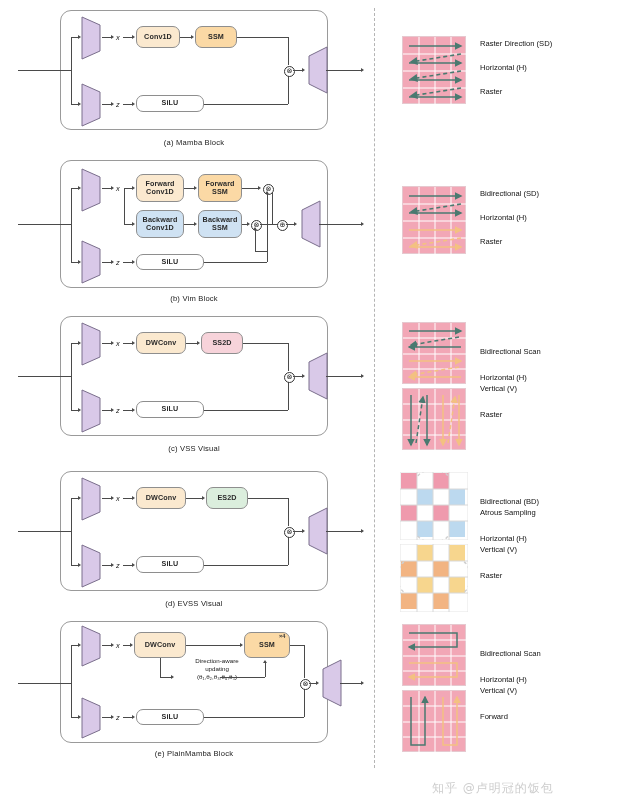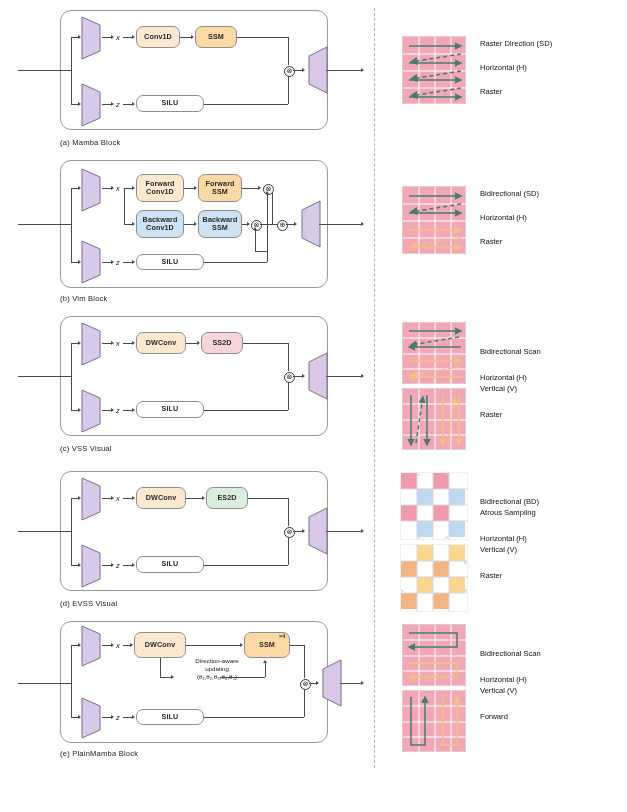--- a/index.html
+++ b/index.html
@@ -11,21 +11,21 @@
   .figure{position:absolute;left:0;top:0;width:627px;height:812px;}
 
   
   .block-panel{position:absolute;left:60px;width:270px;}
   .block-card{
     position:absolute;left:0;top:0;width:268px;height:120px;
     border:1px solid #9a9a9a;border-radius:11px;background:#fff;
     box-sizing:border-box;
   }
   .block-caption{
-    position:absolute;width:268px;text-align:left;
+    position:absolute;width:268px;text-align:center;
     font-size:7.6px;color:#1a1a1a;letter-spacing:.2px;
   }
 
   
   .opbox{
     position:absolute;box-sizing:border-box;
     border:1px solid #8e8e8e;border-radius:7px;
     display:flex;align-items:center;justify-content:center;
     font-size:7.2px;font-weight:bold;color:#2a2a2a;
     line-height:1.15;text-align:center;letter-spacing:.1px;
@@ -698,14 +698,15 @@
       </svg>
     </div>
     <div class="scan-labels" style="left:78px;top:26px;">
       <div style="margin-bottom:18px">Bidirectional Scan</div>
       <div style="margin-bottom:3px">Horizontal (H)</div>
       <div style="margin-bottom:18px">Vertical (V)</div>
       <div>Forward</div>
     </div>
   </div>
 
+  <div class="watermark">知乎 @卢明冠的饭包</div>
 
 </div>
 
 </body></html>

